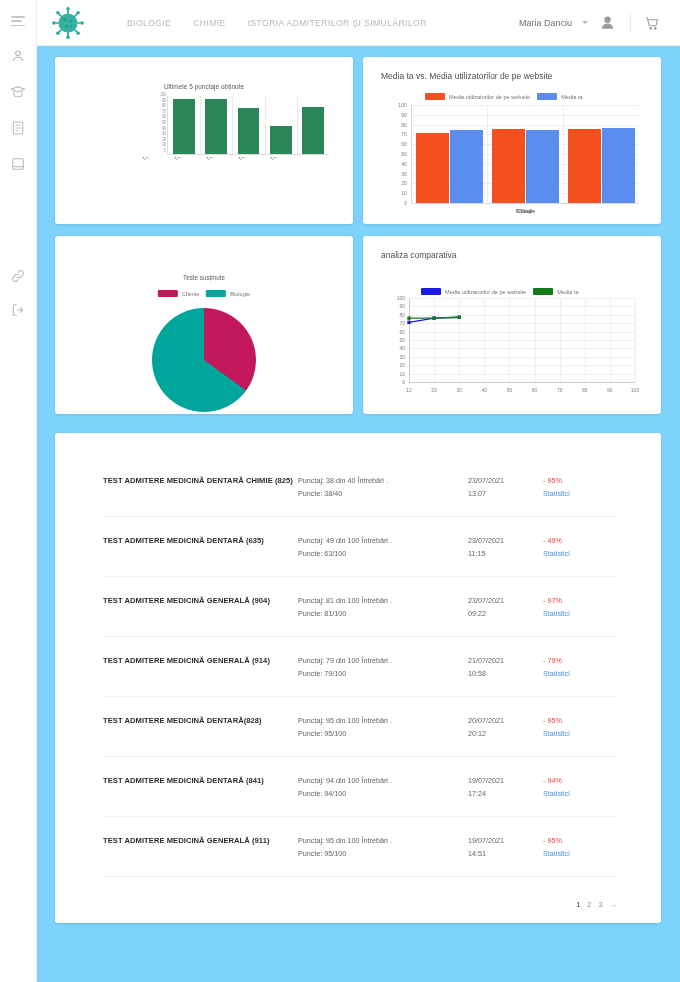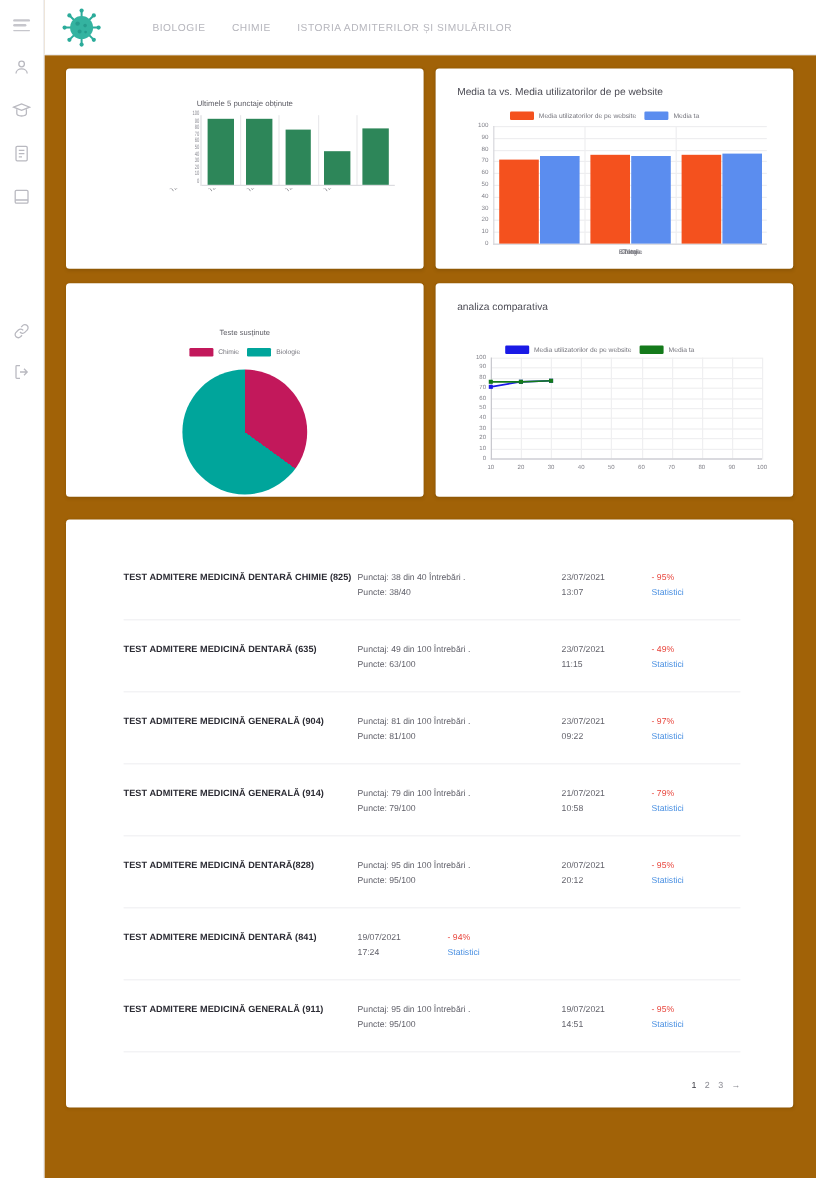--- a/index.html
+++ b/index.html
@@ -2,21 +2,21 @@
 <html><head>
 <meta charset="utf-8">
 <style>
   * { box-sizing: border-box; margin: 0; padding: 0; }
   html, body {
     width: 680px; height: 982px;
     background: #f5f5f7;
     font-family: "Liberation Sans", sans-serif;
     overflow: hidden;
   }
-  .page { position: relative; width: 680px; height: 982px; background: #a16207; }
+  .page { position: relative; width: 680px; height: 982px; background: #7dd3fc; }
 
   
   .rail {
     position: absolute; left: 0; top: 0; width: 37px; height: 982px;
     background: #ffffff; border-right: 1px solid #ececef;
     display: flex; flex-direction: column; align-items: center;
   }
   .rail-hamb { margin-top: 16px; width: 14px; height: 10px; display: flex; flex-direction: column; justify-content: space-between; }
   .rail-hamb i { display: block; height: 1.5px; background: #c6c6cc; border-radius: 1px; }
   .rail-hamb i:nth-child(1) { width: 14px; }
@@ -213,20 +213,38 @@
           <circle cx="22" cy="28" r="2"></circle>
             <circle cx="28" cy="28.5" r="1.4"></circle>
         </g>
       </svg>
     </div>
     <div class="nav">
       <a href="#">BIOLOGIE</a>
       <a href="#">CHIMIE</a>
       <a href="#">ISTORIA ADMITERILOR ȘI SIMULĂRILOR</a>
     </div>
+    <div class="header-right">
+      <span class="user-name">Maria Danciu</span>
+      <span class="caret"></span>
+      <span class="avatar">
+        <svg width="19" height="19" viewBox="0 0 24 24" fill="currentColor">
+            <circle cx="12" cy="8.5" r="4"></circle>
+            <path d="M12 13.4c-4 0-7 2.7-7 6.1v.5h14v-.5c0-3.4-3-6.1-7-6.1z"></path>
+          </svg>
+      </span>
+      <span class="vdiv"></span>
+      <span class="cart">
+        <svg width="16" height="16" viewBox="0 0 24 24" fill="none" stroke="currentColor" stroke-width="1.6">
+            <path d="M3 4h2l2.2 10.2A2 2 0 009.2 16h7.4a2 2 0 002-1.6L20 7H6"></path>
+            <circle cx="10" cy="20" r="1.2" fill="currentColor"></circle>
+            <circle cx="17" cy="20" r="1.2" fill="currentColor"></circle>
+          </svg>
+      </span>
+    </div>
   </div>
 
   <div class="content">
 
     <div class="card" id="card-bar1">
       <div class="b1-title">Ultimele 5 punctaje obținute</div>
       <div class="b1-yax" id="b1-yax">
           <span style="top: 0px;">100</span>
           <span style="top: 5.6px;">90</span>
           <span style="top: 11.2px;">80</span>
@@ -511,20 +529,24 @@
               </div>
               <div class="col4">
                 <div class="t-pct">- 95%</div>
                 <a class="t-link" href="#">Statistici</a>
               </div>
             </div>
             <div class="tbl-row">
               <div class="col1">
                 <div class="t-test">TEST ADMITERE MEDICINĂ DENTARĂ (841)</div>
               </div>
+              <div class="col2">
+                <div class="t-res">Punctaj: 94 din 100 Întrebări .</div>
+                <div class="t-res">Puncte: 94/100</div>
+              </div>
               <div class="col3">
                 <div class="t-date">19/07/2021</div>
                 <div class="t-date">17:24</div>
               </div>
               <div class="col4">
                 <div class="t-pct">- 94%</div>
                 <a class="t-link" href="#">Statistici</a>
               </div>
             </div>
             <div class="tbl-row">

